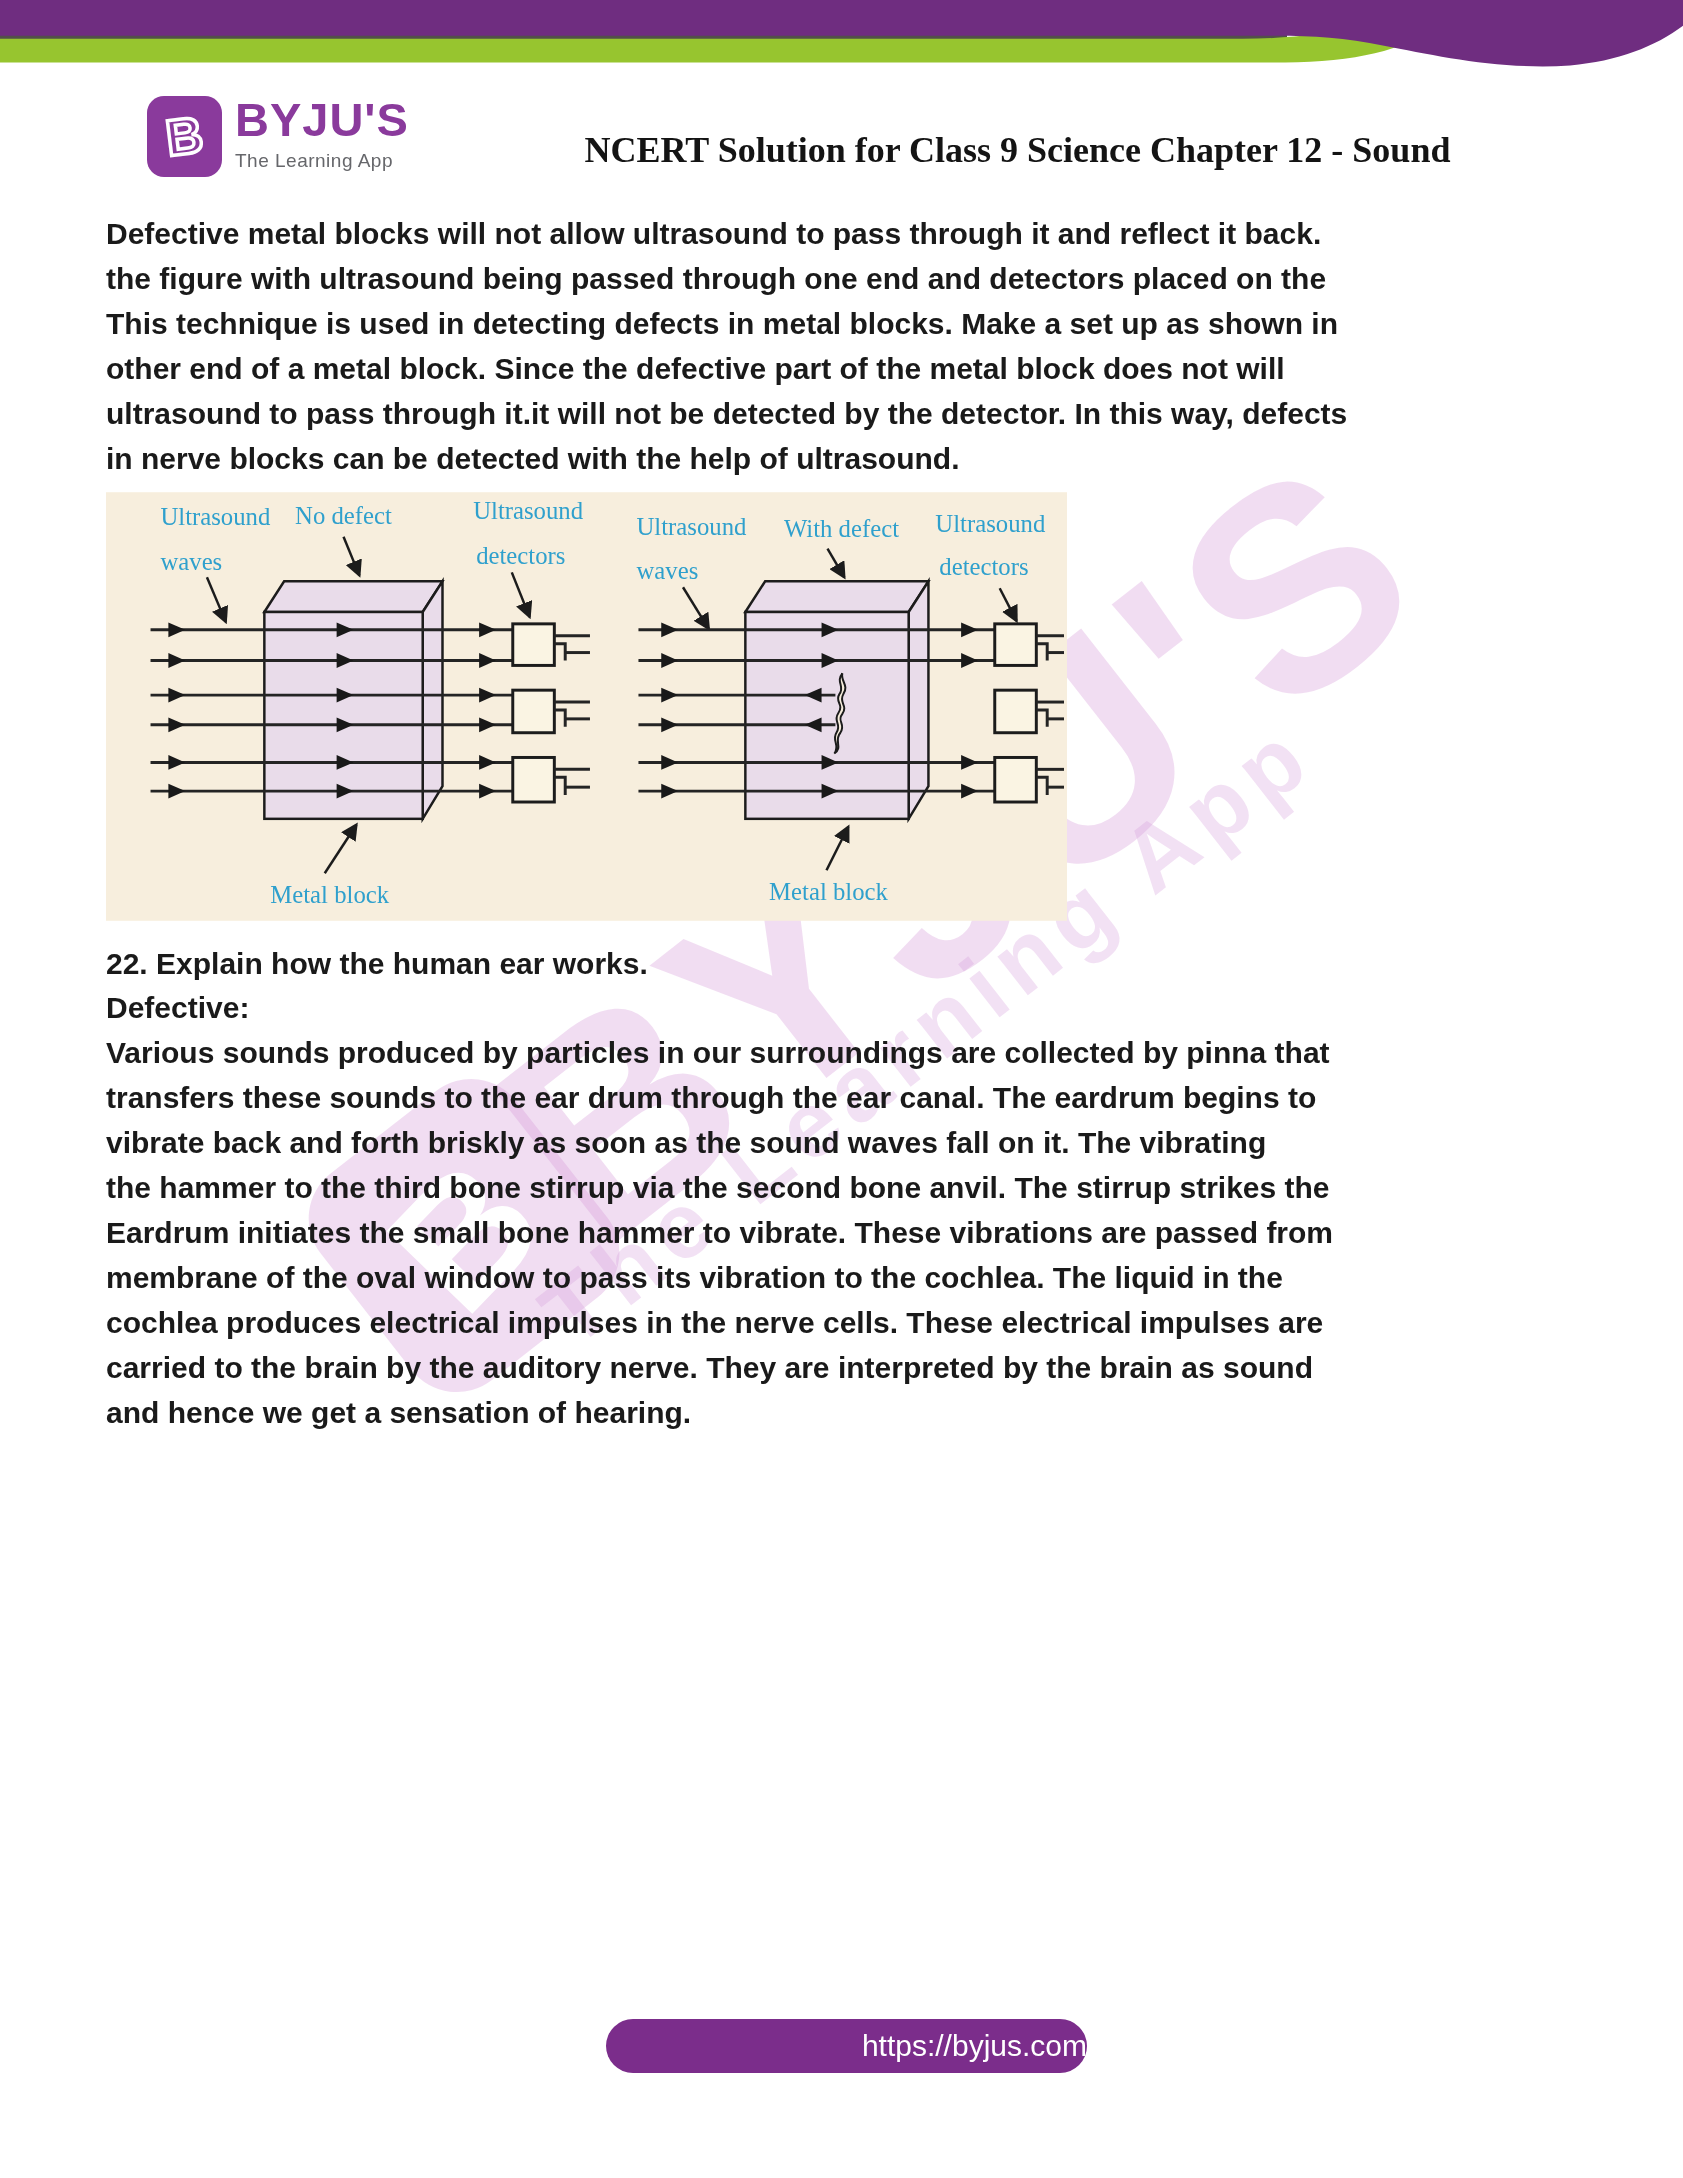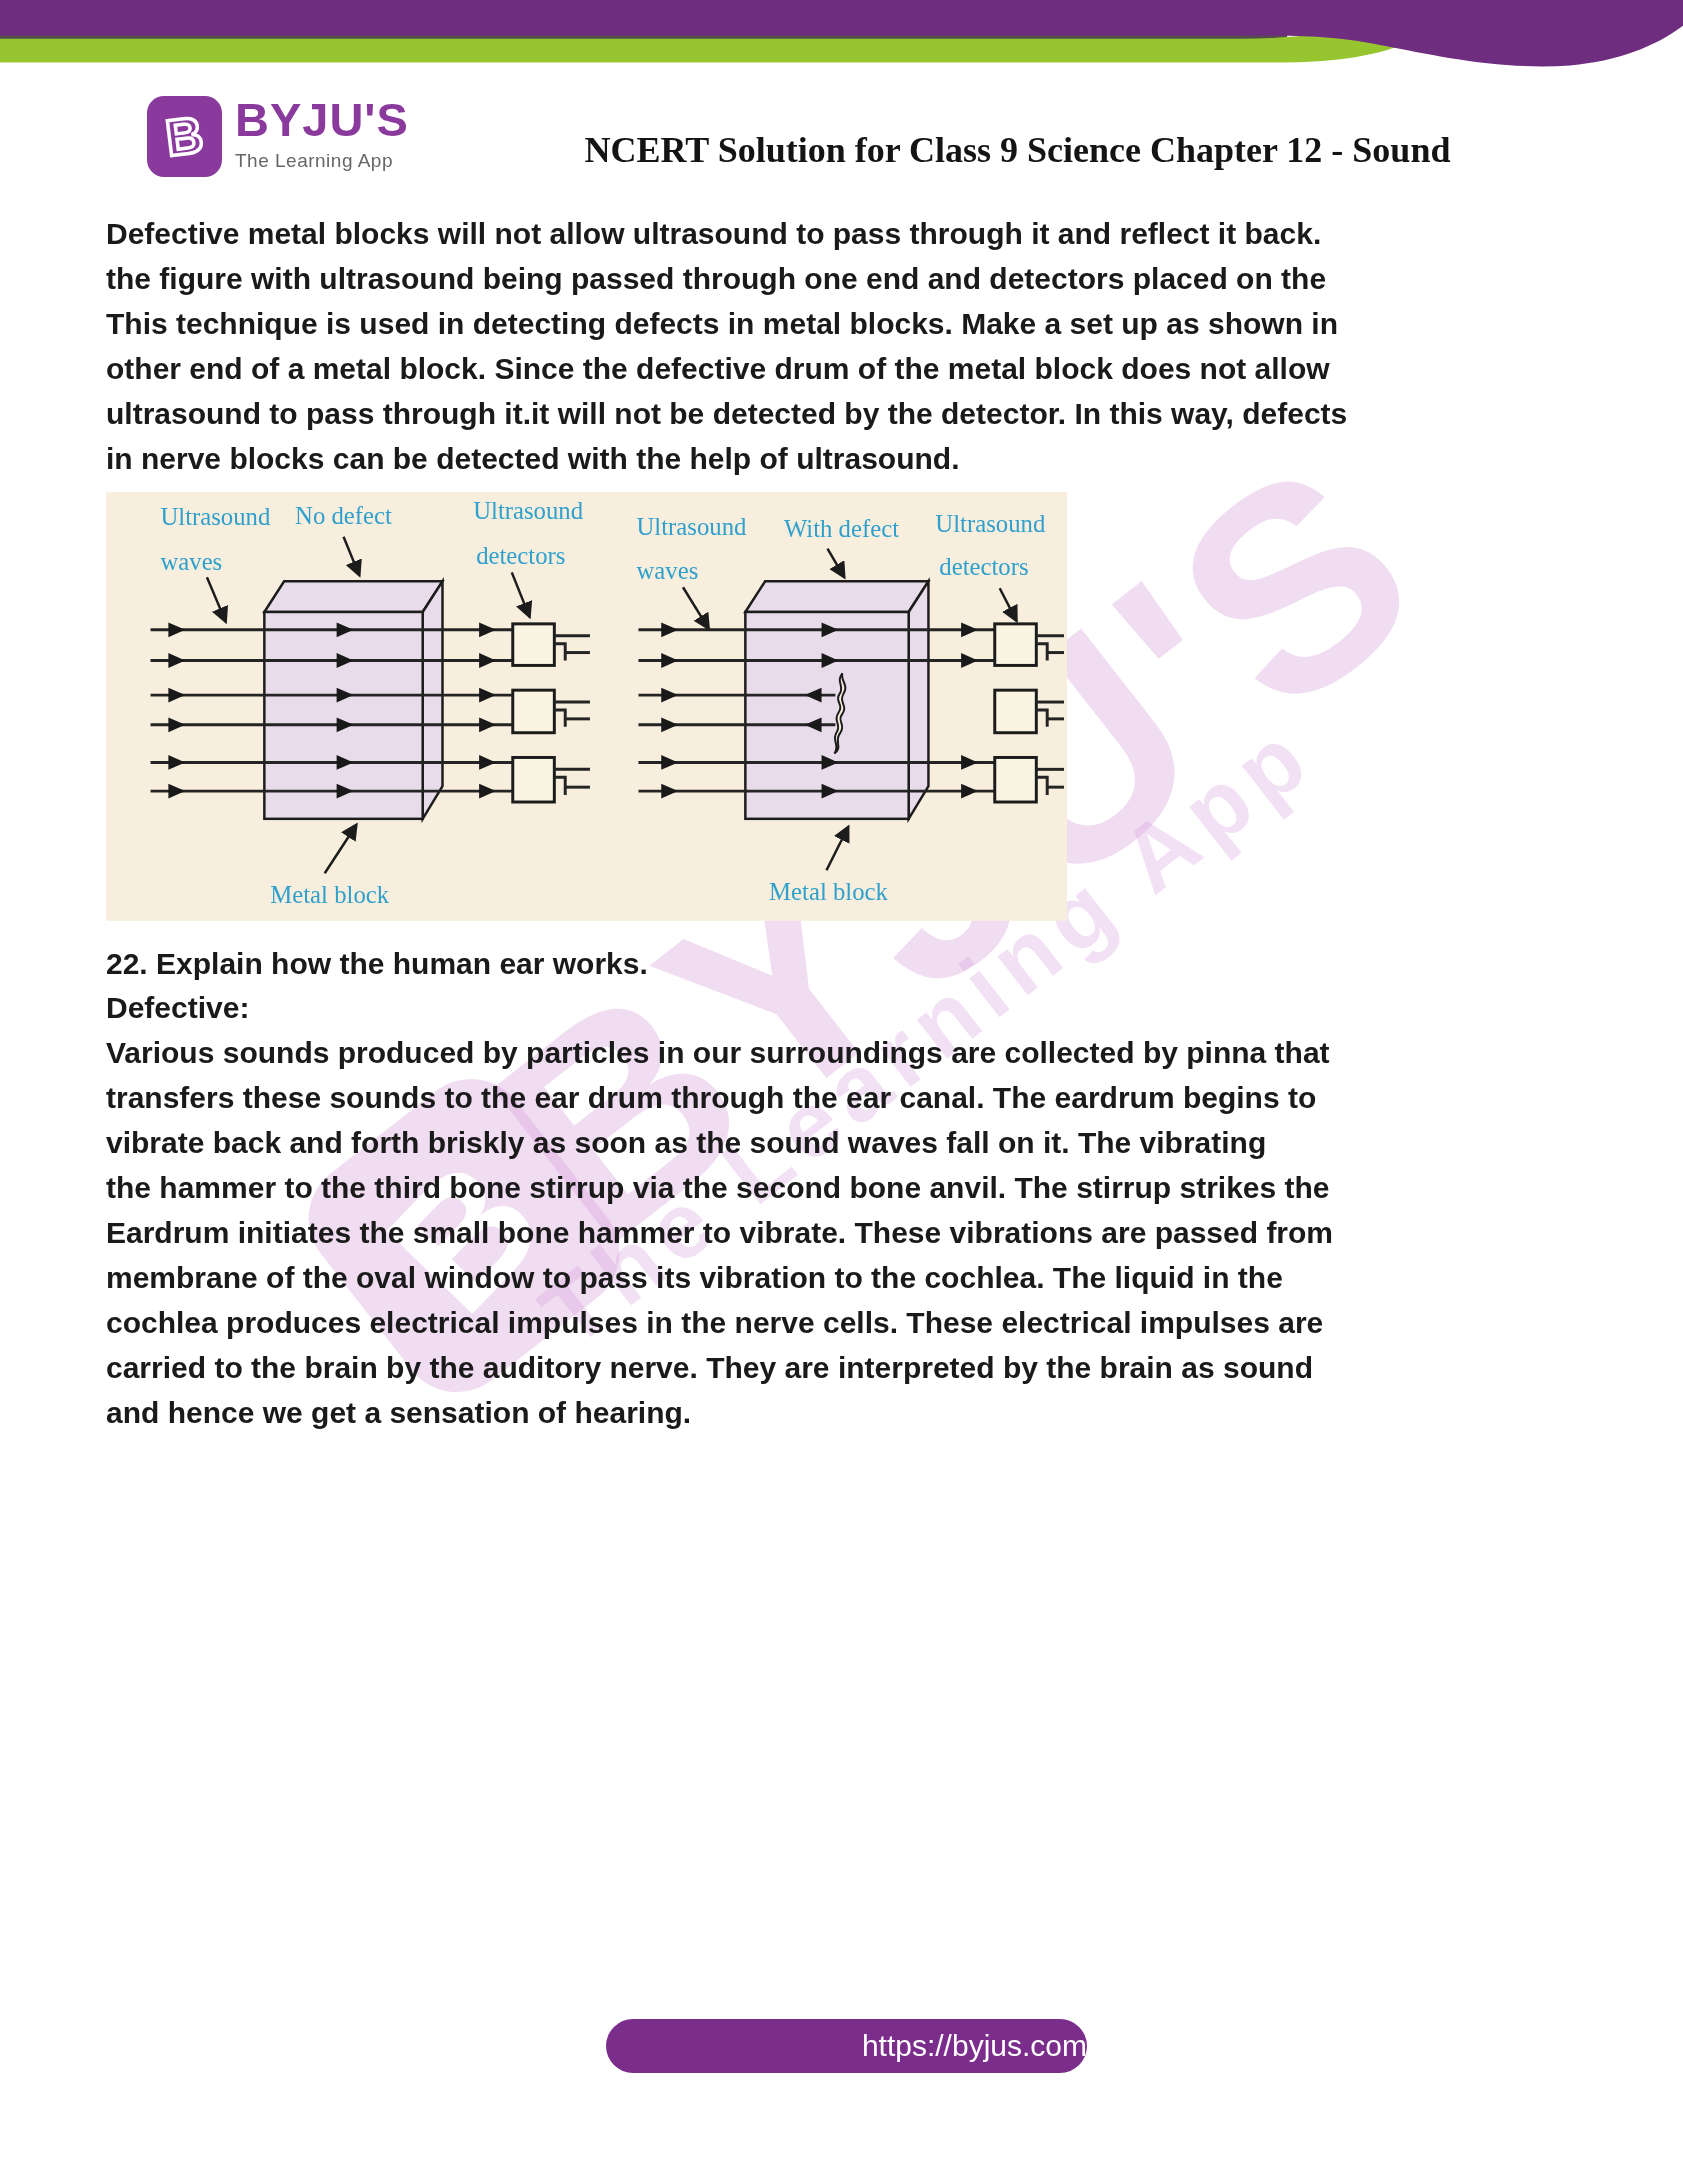--- a/index.html
+++ b/index.html
@@ -110,21 +110,21 @@
       <div class="logo-tagline">The Learning App</div>
     </div>
   </div>
 
   <h1 class="title">NCERT Solution for Class 9 Science Chapter 12 - Sound</h1>
 
   <div class="para intro">
     <div class="tline">Defective metal blocks will not allow ultrasound to pass through it and reflect it back.</div>
     <div class="tline">the figure with ultrasound being passed through one end and detectors placed on the</div>
     <div class="tline">This technique is used in detecting defects in metal blocks. Make a set up as shown in</div>
-    <div class="tline">other end of a metal block. Since the defective drum of the metal block does not allow</div>
+    <div class="tline">other end of a metal block. Since the defective part of the metal block does not will</div>
     <div class="tline">ultrasound to pass through it.it will not be detected by the detector. In this way, defects</div>
     <div class="tline">in nerve blocks can be detected with the help of ultrasound.</div>
   </div>
 
   <svg class="figure" width="961" height="429" viewBox="0 0 971 433">
     <defs>
       <polygon id="tri" points="0,0 -17,-7.5 -17,7.5"></polygon>
       <marker id="ah" viewBox="0 0 10 10" refX="8.5" refY="5" markerWidth="7" markerHeight="7" orient="auto">
         <path d="M0,0 L10,5 L0,10 Z" fill="#1c1c1c"></path>
       </marker>

